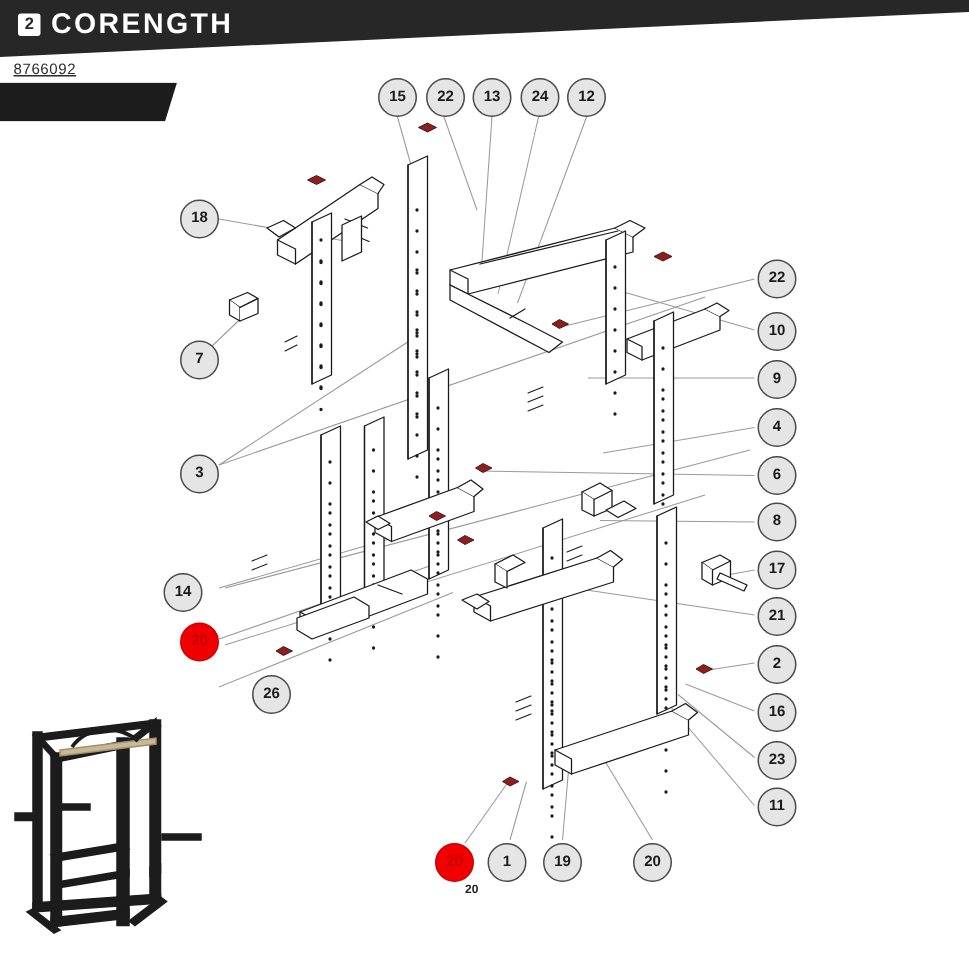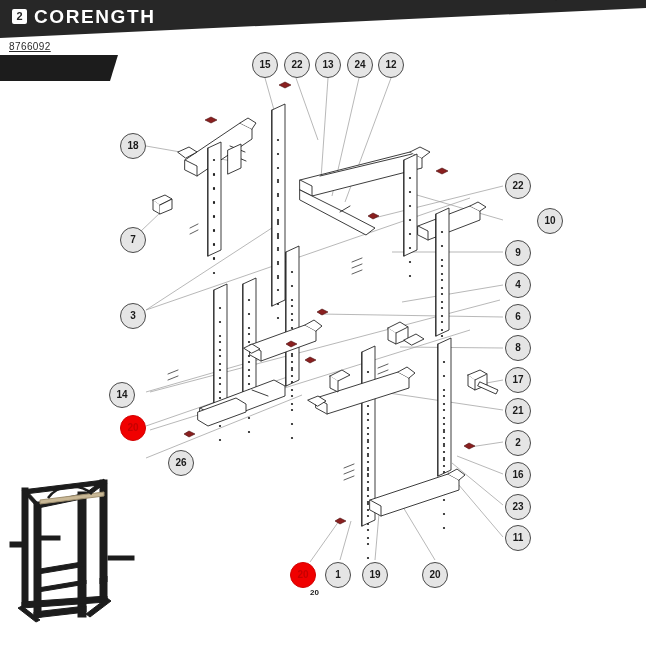--- a/index.html
+++ b/index.html
@@ -340,21 +340,21 @@
       <div class="callout" style="left: 315px; top: 52px;">13</div>
       <div class="callout" style="left: 347px; top: 52px;">24</div>
       <div class="callout" style="left: 378px; top: 52px;">12</div>
       <div class="callout" style="left: 120px; top: 133px;">18</div>
       <div class="callout" style="left: 120px; top: 227px;">7</div>
       <div class="callout" style="left: 120px; top: 303px;">3</div>
       <div class="callout" style="left: 109px; top: 382px;">14</div>
       <div class="callout red" style="left: 120px; top: 415px;">20</div>
       <div class="callout" style="left: 120px; top: 450px; margin-left: 48px;">26</div>
       <div class="callout" style="left: 505px; top: 173px;">22</div>
-      <div class="callout" style="left: 505px; top: 208px; margin-left: 32px;">10</div>
+      <div class="callout" style="left: 505px; top: 208px;">10</div>
       <div class="callout" style="left: 505px; top: 240px;">9</div>
       <div class="callout" style="left: 505px; top: 272px;">4</div>
       <div class="callout" style="left: 505px; top: 304px;">6</div>
       <div class="callout" style="left: 505px; top: 335px;">8</div>
       <div class="callout" style="left: 505px; top: 367px;">17</div>
       <div class="callout" style="left: 505px; top: 398px;">21</div>
       <div class="callout" style="left: 505px; top: 430px;">2</div>
       <div class="callout" style="left: 505px; top: 462px;">16</div>
       <div class="callout" style="left: 505px; top: 494px;">23</div>
       <div class="callout" style="left: 505px; top: 525px;">11</div>

